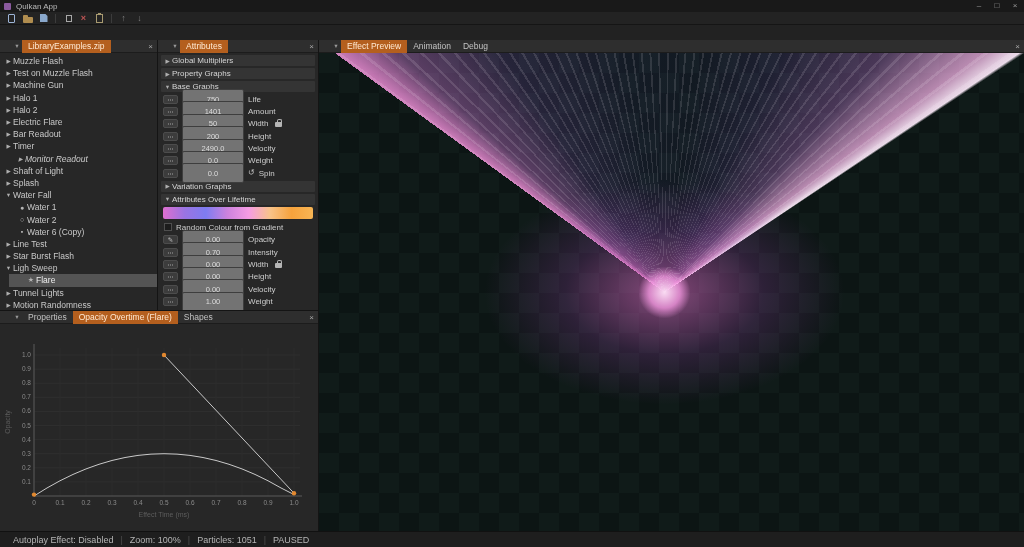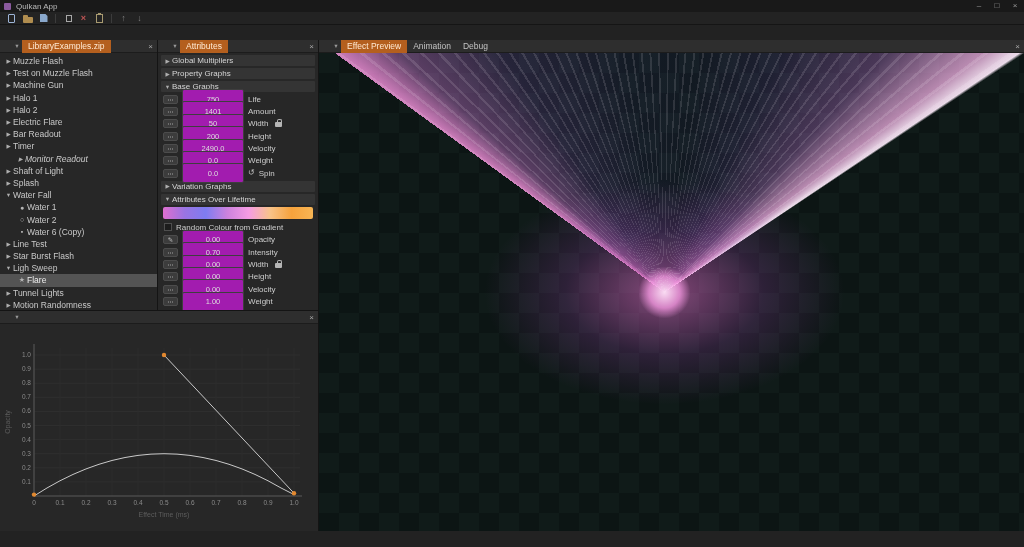--- a/index.html
+++ b/index.html
@@ -45,30 +45,30 @@
   .phead{height:13px;flex:none;background:#2e2e2e;display:flex;align-items:center;border-bottom:1px solid #1c1c1c;padding-left:12px;}
   .collapse-ic{font-size:5.5px;color:#9a9a9a;width:10px;text-align:center;flex:none;}
   .tab{height:13px;line-height:13px;padding:0 6px;font-size:8.5px;white-space:nowrap;}
   .tab.active{background:#b45f1e;color:#ffe9d2;}
   .tab.inactive{color:#c2c2c2;}
   .close-ic{margin-left:auto;width:13px;text-align:center;color:#a8a8a8;font-size:8px;flex:none;}
 
   
   .lib-list{flex:1;overflow:hidden;background:#272727;padding-top:2px;}
   .lib-row{height:12.2px;display:flex;align-items:center;font-size:8.5px;color:#c9c9c9;}
-  .lib-row.selected{background:#545454;color:#eee;}
+  .lib-row.selected{background:#545454;color:#eee;margin-left:9px;}
   .tri{font-size:5.5px;color:#aeaeae;width:9px;text-align:center;flex:none;}
   .child-ic{font-size:7px;width:10px;text-align:center;color:#b5b5b5;flex:none;}
 
   
   .attr-body{flex:1;overflow:hidden;padding:2px 3px;}
   .attr-sec{height:11px;background:#343434;display:flex;align-items:center;margin-bottom:2px;padding-left:2px;font-size:8px;color:#d5d5d5;border-radius:1px;}
   .attr-row{height:10px;display:flex;align-items:center;margin-bottom:2.4px;gap:4px;}
   .dots-btn{width:15px;height:9px;background:#3c3c3c;border:1px solid #4c4c4c;border-radius:2px;font-size:6.5px;line-height:7px;color:#c5c5c5;display:flex;align-items:center;justify-content:center;margin-left:2px;flex:none;}
-  .val-box{width:62px;height:20px;background:#a21caf;border:1px solid #3e3e3e;border-radius:2px;font-size:7.5px;color:#dcdcdc;display:flex;align-items:center;justify-content:center;flex:none;}
+  .val-box{width:62px;height:20px;background:#737373;border:1px solid #3e3e3e;border-radius:2px;font-size:7.5px;color:#dcdcdc;display:flex;align-items:center;justify-content:center;flex:none;}
   .attr-label{font-size:8px;color:#cdcdcd;}
   .lock{position:relative;width:7px;height:5px;background:#b5b5b5;border-radius:1px;margin-left:3px;margin-top:2px;flex:none;}
   .lock::before{content:"";position:absolute;top:-3px;left:1.5px;width:3px;height:3px;border:1px solid #b5b5b5;border-bottom:none;border-radius:2px 2px 0 0;}
   .spin-ic{font-size:8px;color:#bdbdbd;line-height:8px;}
   .gradient-bar{height:12px;margin:1px 2px 3px 2px;border-radius:2px;}
   .cb-row{height:11px;display:flex;align-items:center;margin-bottom:2px;}
   .cb{width:8px;height:8px;background:#1c1c1c;border:1px solid #4e4e4e;margin:0 4px 0 3px;flex:none;}
   .cb-label{font-size:8px;color:#cdcdcd;}
 
   
@@ -340,20 +340,25 @@
                 <span class="attr-label">Weight</span>
               </div>
             </div>
         </div>
 
       </div>
 
       <div class="panel bottom-panel">
         <div class="phead">
           <span class="collapse-ic">▼</span>
+          <span style="display:flex;">
+              <div class="tab inactive">Properties</div>
+              <div class="tab active">Opacity Overtime (Flare)</div>
+              <div class="tab inactive">Shapes</div>
+            </span>
           <span class="close-ic">×</span>
         </div>
         <div class="graph-body">
           <svg width="319" height="208" viewBox="0 0 319 208">
               <line x1="34" y1="157.9047619047619" x2="300" y2="157.9047619047619" stroke="#2f2f2f" stroke-width="1"></line>
               <line x1="34" y1="143.8095238095238" x2="300" y2="143.8095238095238" stroke="#2f2f2f" stroke-width="1"></line>
               <line x1="34" y1="129.71428571428572" x2="300" y2="129.71428571428572" stroke="#2f2f2f" stroke-width="1"></line>
               <line x1="34" y1="115.61904761904762" x2="300" y2="115.61904761904762" stroke="#2f2f2f" stroke-width="1"></line>
               <line x1="34" y1="101.52380952380953" x2="300" y2="101.52380952380953" stroke="#2f2f2f" stroke-width="1"></line>
               <line x1="34" y1="87.42857142857143" x2="300" y2="87.42857142857143" stroke="#2f2f2f" stroke-width="1"></line>
@@ -419,14 +424,23 @@
       </div>
       <div class="preview-body">
         <div class="checker"></div>
         <div class="fan"></div>
         <div class="rays"></div>
       </div>
     </div>
 
   </div>
 
+  <div class="statusbar">
+      <span class="status-item">Autoplay Effect: Disabled</span>
+      <span class="status-div">|</span>
+      <span class="status-item">Zoom: 100%</span>
+      <span class="status-div">|</span>
+      <span class="status-item">Particles: 1051</span>
+      <span class="status-div">|</span>
+      <span class="status-item">PAUSED</span>
+    </div>
 
 </div>
 
 </body></html>

